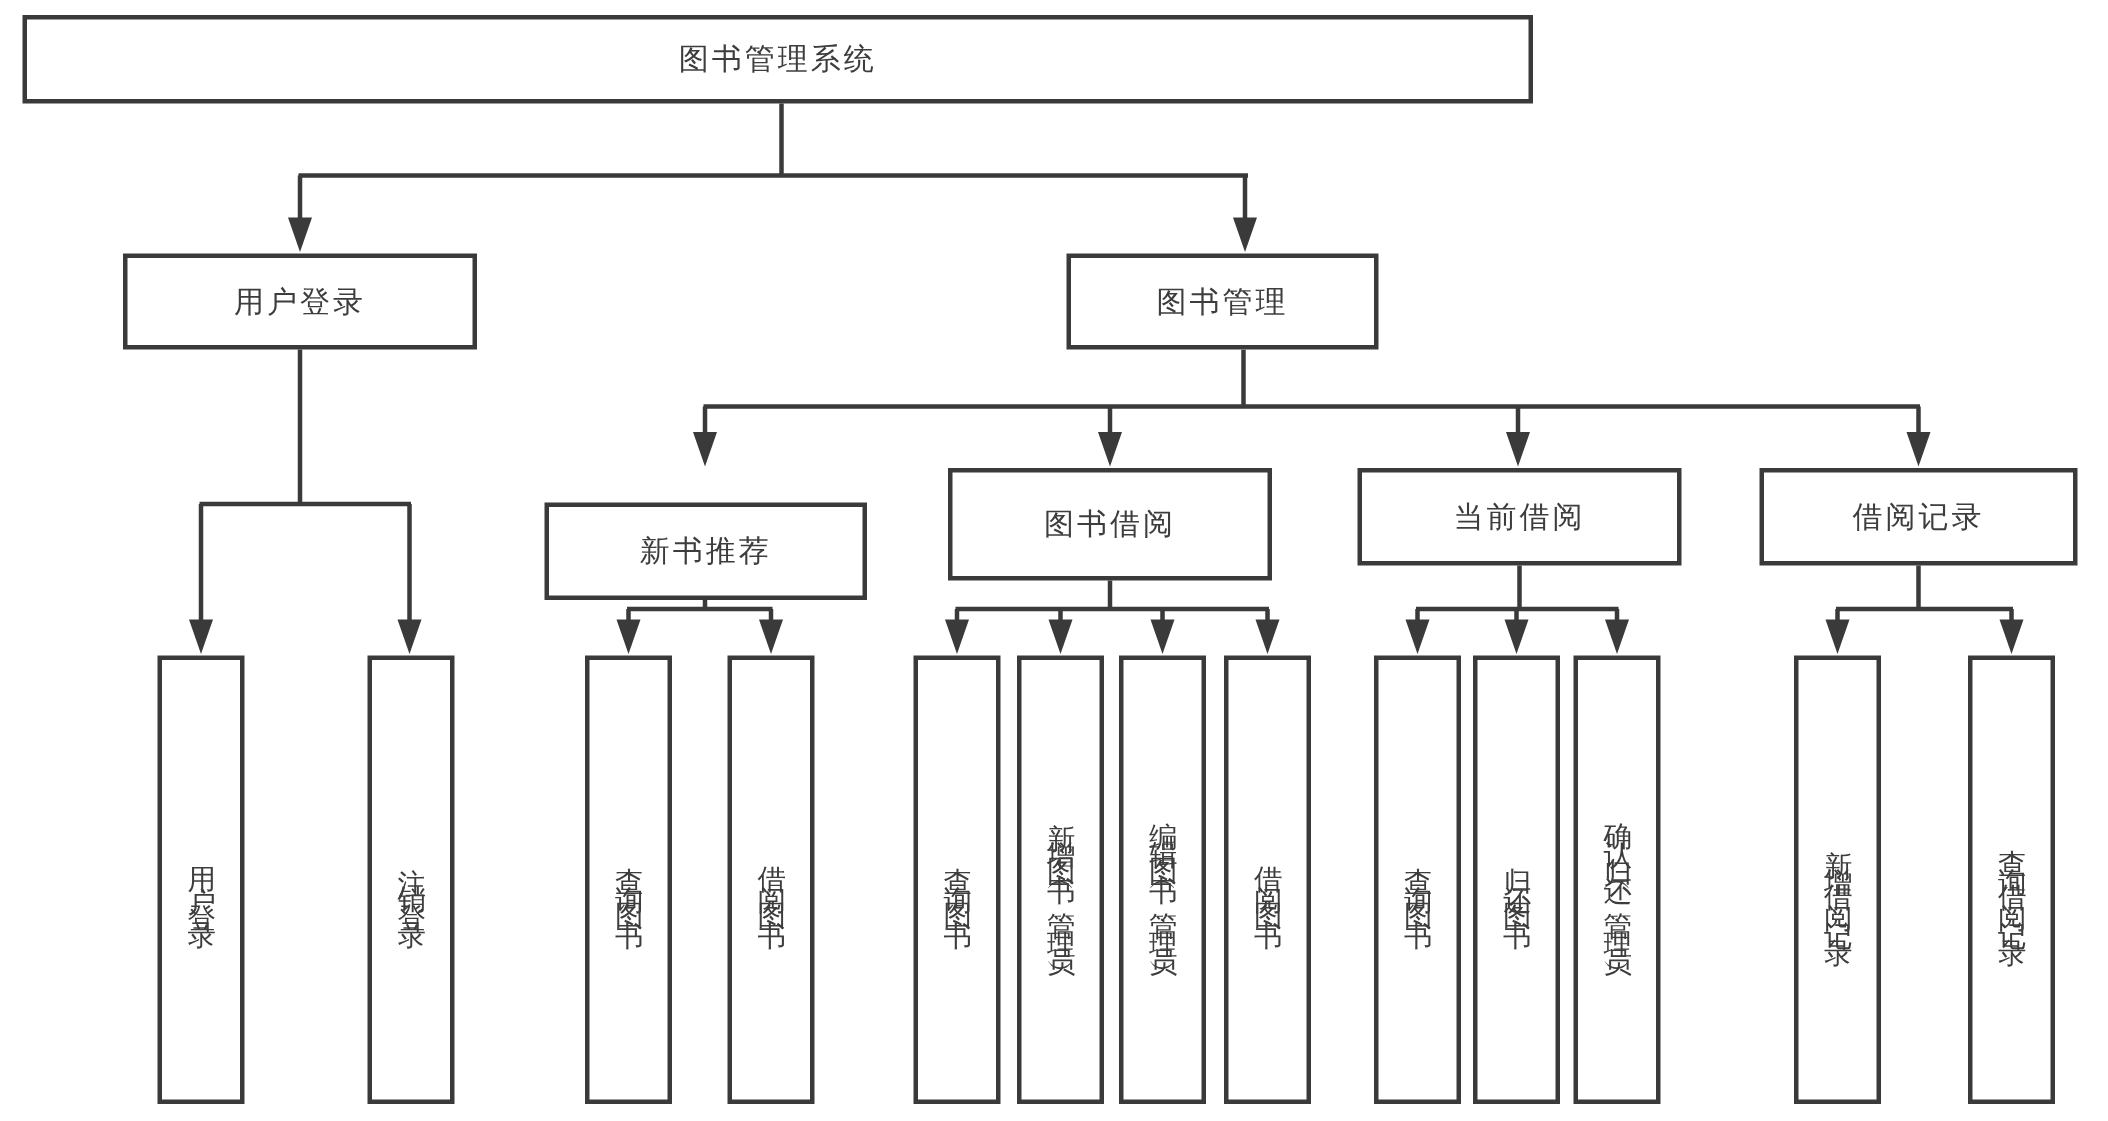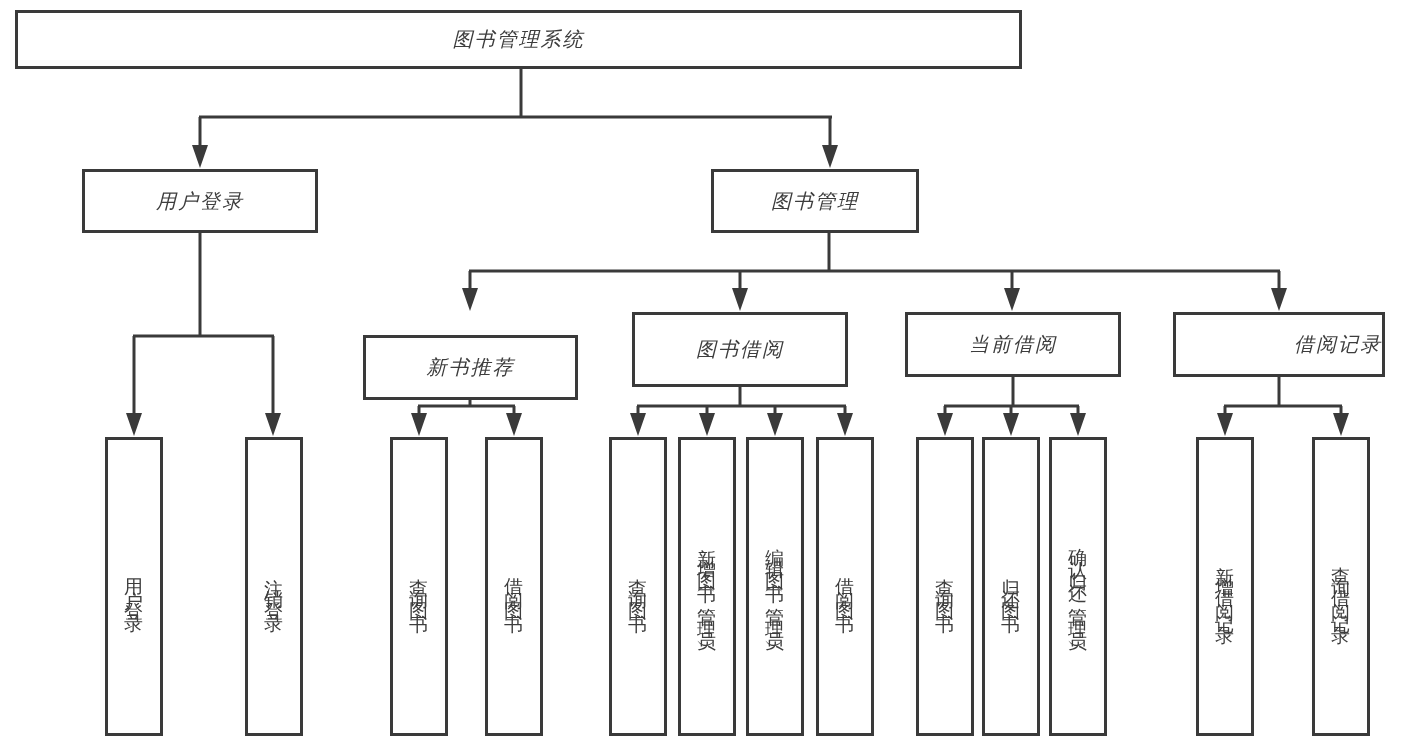--- a/index.html
+++ b/index.html
@@ -17,21 +17,21 @@
   .node {
     position: absolute;
     box-sizing: border-box;
     background: #ffffff;
     border: 3px solid #3a3a3a;
     display: flex;
     align-items: center;
     justify-content: center;
     color: #3d3d3d;
   }
-  .hbox { font-size: 20px; letter-spacing: 2px; font-style: italic; }
+  .hbox { font-size: 20px; letter-spacing: 2px; }
   .hbox span { white-space: nowrap; }
   .vbox { top: 437px; width: 58px; height: 299px; }
   .vbox span {
     writing-mode: vertical-rl;
     text-orientation: mixed;
     font-size: 19px;
     line-height: 1;
     letter-spacing: 12px;
     white-space: nowrap;
   }
@@ -126,21 +126,21 @@
 
   <div class="node hbox" style="left:363px; top:312px; width:215px; height:65px;margin-top:23px;">
     <span>新书推荐</span>
   </div>
   <div class="node hbox" style="left:632px; top:312px; width:216px; height:75px;">
     <span>图书借阅</span>
   </div>
   <div class="node hbox" style="left:905px; top:312px; width:216px; height:65px;">
     <span>当前借阅</span>
   </div>
-  <div class="node hbox" style="left:1173px; top:312px; width:212px; height:65px;justify-content:flex-end;">
+  <div class="node hbox" style="left:1173px; top:312px; width:212px; height:65px;">
     <span>借阅记录</span>
   </div>
 
   <div class="node vbox" style="left:105px;">
     <span>用户登录</span>
   </div>
   <div class="node vbox" style="left:245px;">
     <span>注销登录</span>
   </div>
 

